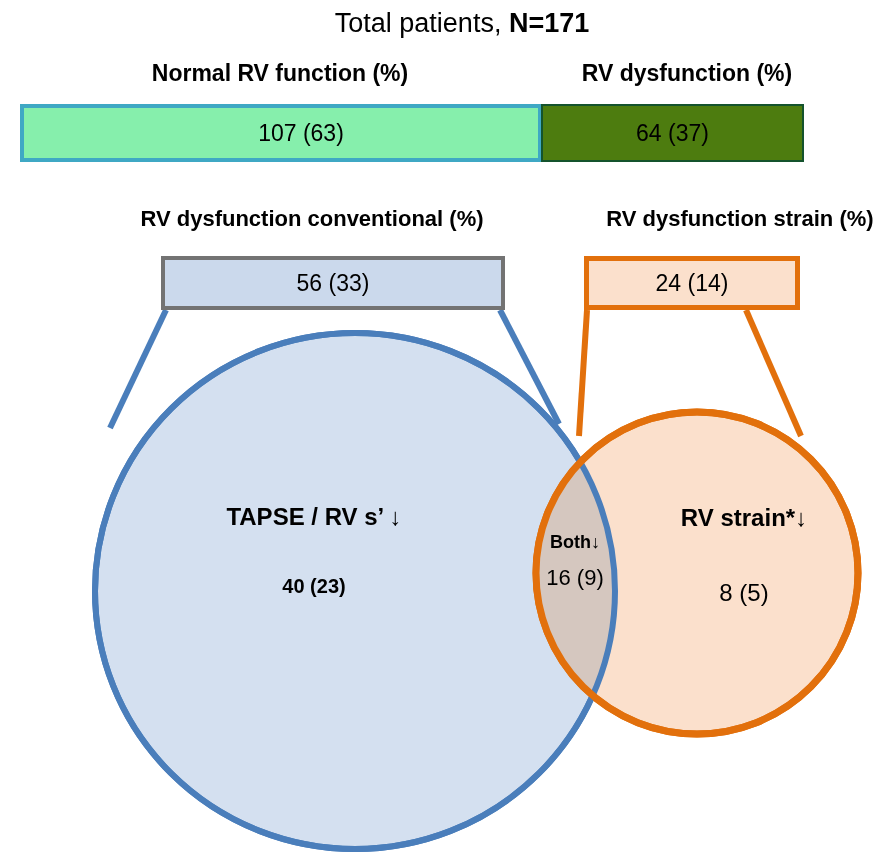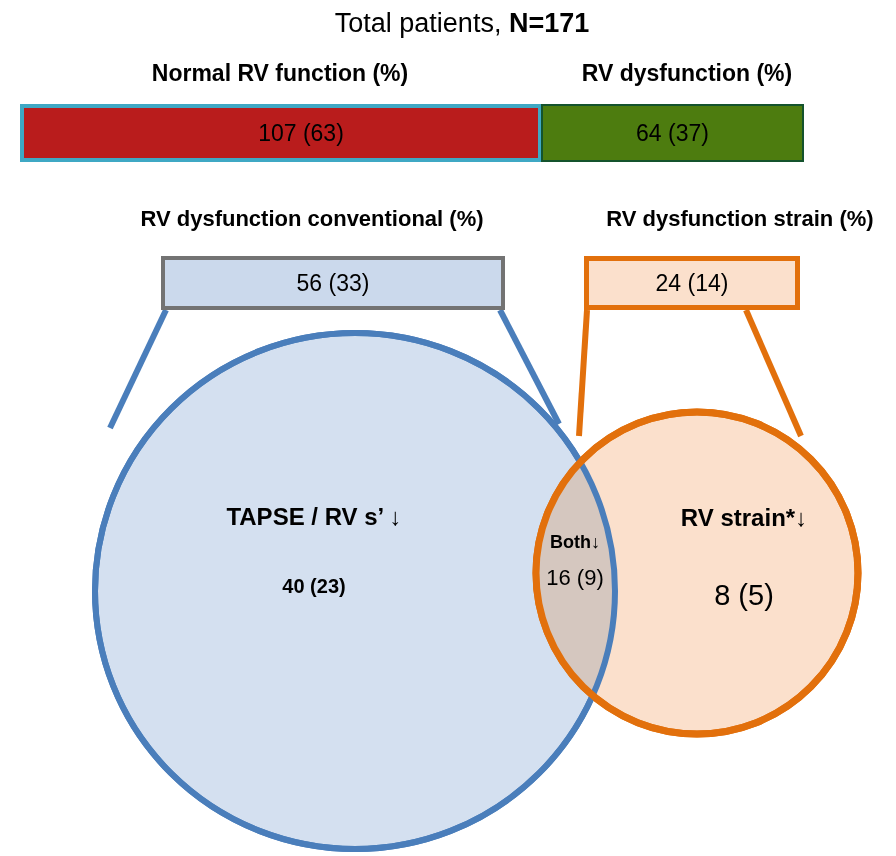--- a/index.html
+++ b/index.html
@@ -78,21 +78,21 @@
     box-sizing: border-box;
     display: flex;
     align-items: center;
     justify-content: center;
     font-size: 23px;
   }
   .bar-left {
     left: 6px;
     width: 522px;
     border: 4px solid #3FA8C4;
-    background: #b91c1c;
+    background: #86efac;
     padding-left: 40px;
   }
   .bar-right {
     left: 527px;
     width: 263px;
     border: 2px solid #14532d;
     background: #4d7c0f;
   }
 
   
@@ -159,21 +159,21 @@
   }
   .lbl-right-title {
     left: 615px; top: 500px;
     width: 230px;
     font-size: 24px;
     font-weight: 700;
   }
   .lbl-right-value {
     left: 615px; top: 575px;
     width: 230px;
-    font-size: 29px;
+    font-size: 24px;
     font-weight: 400;
   }
 </style>
 </head>
 <body>
 
 <div id="diagram-root">
 
   <div class="title">
     <span>Total patients, </span><span class="bold">N=171</span>

